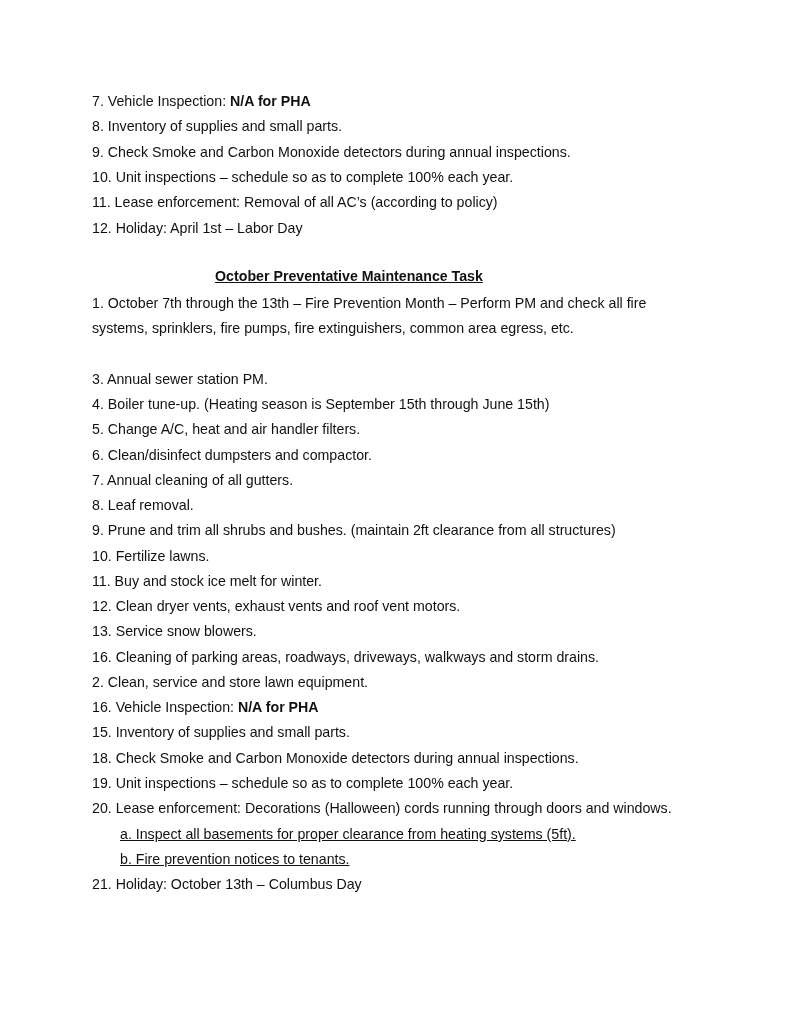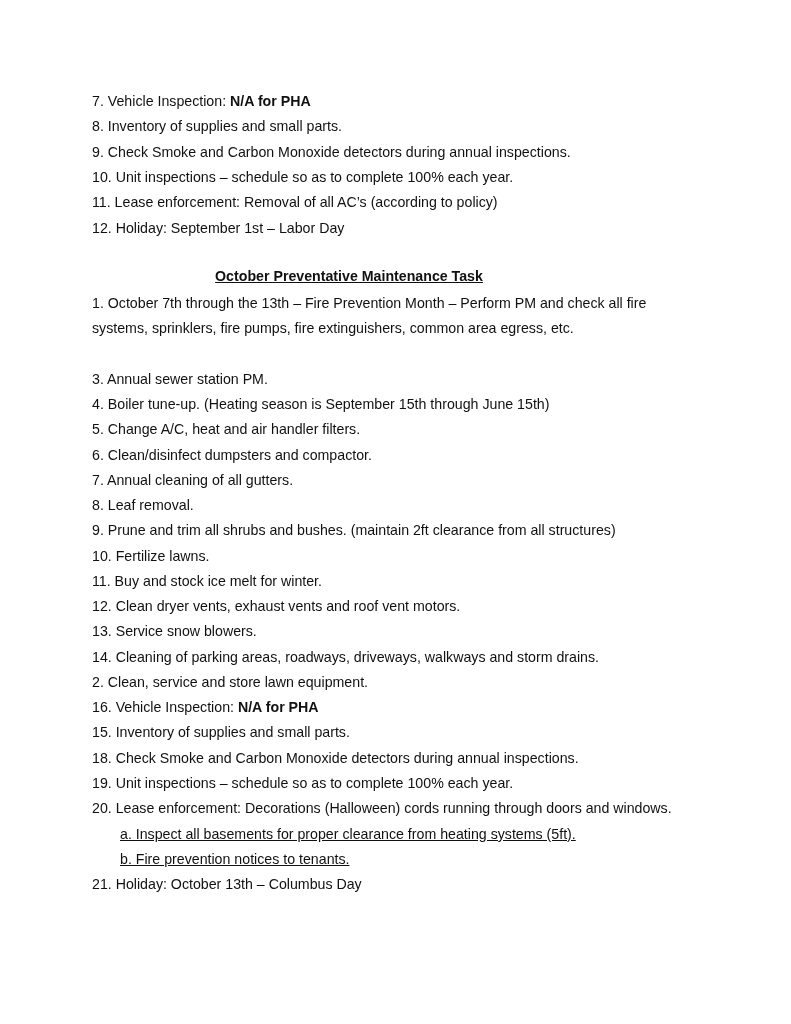--- a/index.html
+++ b/index.html
@@ -13,39 +13,39 @@
   </style>
 </head>
 <body>
 
 <div class="page">
   <div class="line" style="top:92px"><span>7. Vehicle Inspection: </span><b>N/A for PHA</b></div>
   <div class="line" style="top:117px">8. Inventory of supplies and small parts.</div>
   <div class="line" style="top:143px">9. Check Smoke and Carbon Monoxide detectors during annual inspections.</div>
   <div class="line" style="top:168px">10. Unit inspections – schedule so as to complete 100% each year.</div>
   <div class="line" style="top:193px">11. Lease enforcement: Removal of all AC’s (according to policy)</div>
-  <div class="line" style="top:219px">12. Holiday: September 1st – Labor Day</div>
+  <div class="line" style="top:219px">12. Holiday: April 1st – Labor Day</div>
 
   <div class="heading" style="top:268px">October Preventative Maintenance Task</div>
 
   <div class="line" style="top:294px">1. October 7th through the 13th – Fire Prevention Month – Perform PM and check all fire</div>
   <div class="line" style="top:319px">systems, sprinklers, fire pumps, fire extinguishers, common area egress, etc.</div>
 
   <div class="line" style="top:370px">3. Annual sewer station PM.</div>
   <div class="line" style="top:395px">4. Boiler tune-up. (Heating season is September 15th through June 15th)</div>
   <div class="line" style="top:420px">5. Change A/C, heat and air handler filters.</div>
   <div class="line" style="top:446px">6. Clean/disinfect dumpsters and compactor.</div>
   <div class="line" style="top:471px">7. Annual cleaning of all gutters.</div>
   <div class="line" style="top:496px">8. Leaf removal.</div>
   <div class="line" style="top:521px">9. Prune and trim all shrubs and bushes. (maintain 2ft clearance from all structures)</div>
   <div class="line" style="top:547px">10. Fertilize lawns.</div>
   <div class="line" style="top:572px">11. Buy and stock ice melt for winter.</div>
   <div class="line" style="top:597px">12. Clean dryer vents, exhaust vents and roof vent motors.</div>
   <div class="line" style="top:622px">13. Service snow blowers.</div>
-  <div class="line" style="top:648px">14. Cleaning of parking areas, roadways, driveways, walkways and storm drains.</div>
+  <div class="line" style="top:648px">16. Cleaning of parking areas, roadways, driveways, walkways and storm drains.</div>
   <div class="line" style="top:673px">2. Clean, service and store lawn equipment.</div>
 
   <div class="line" style="top:698px"><span>16. Vehicle Inspection: </span><b>N/A for PHA</b></div>
 
   <div class="line" style="top:723px">15. Inventory of supplies and small parts.</div>
   <div class="line" style="top:749px">18. Check Smoke and Carbon Monoxide detectors during annual inspections.</div>
   <div class="line" style="top:774px">19. Unit inspections – schedule so as to complete 100% each year.</div>
   <div class="line" style="top:799px">20. Lease enforcement: Decorations (Halloween) cords running through doors and windows.</div>
 
   <div class="line sub" style="top:825px">a. Inspect all basements for proper clearance from heating systems (5ft).</div>

